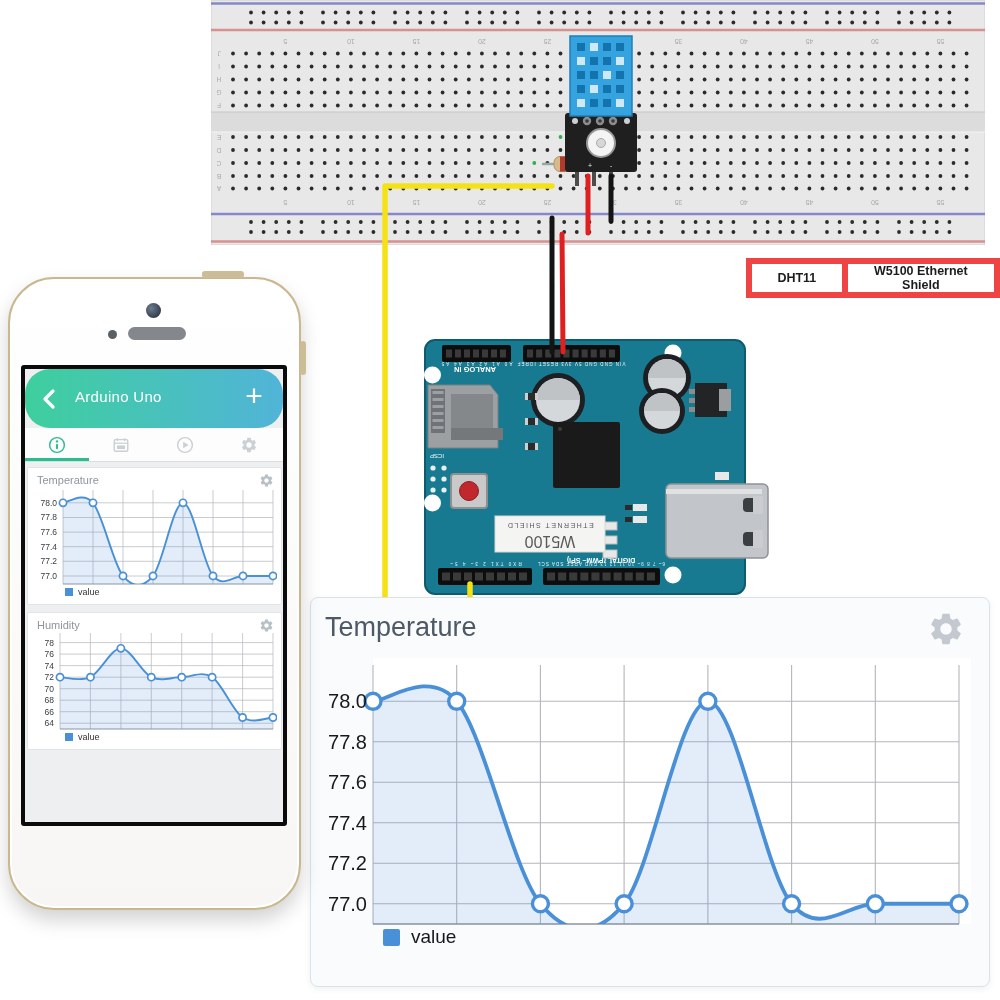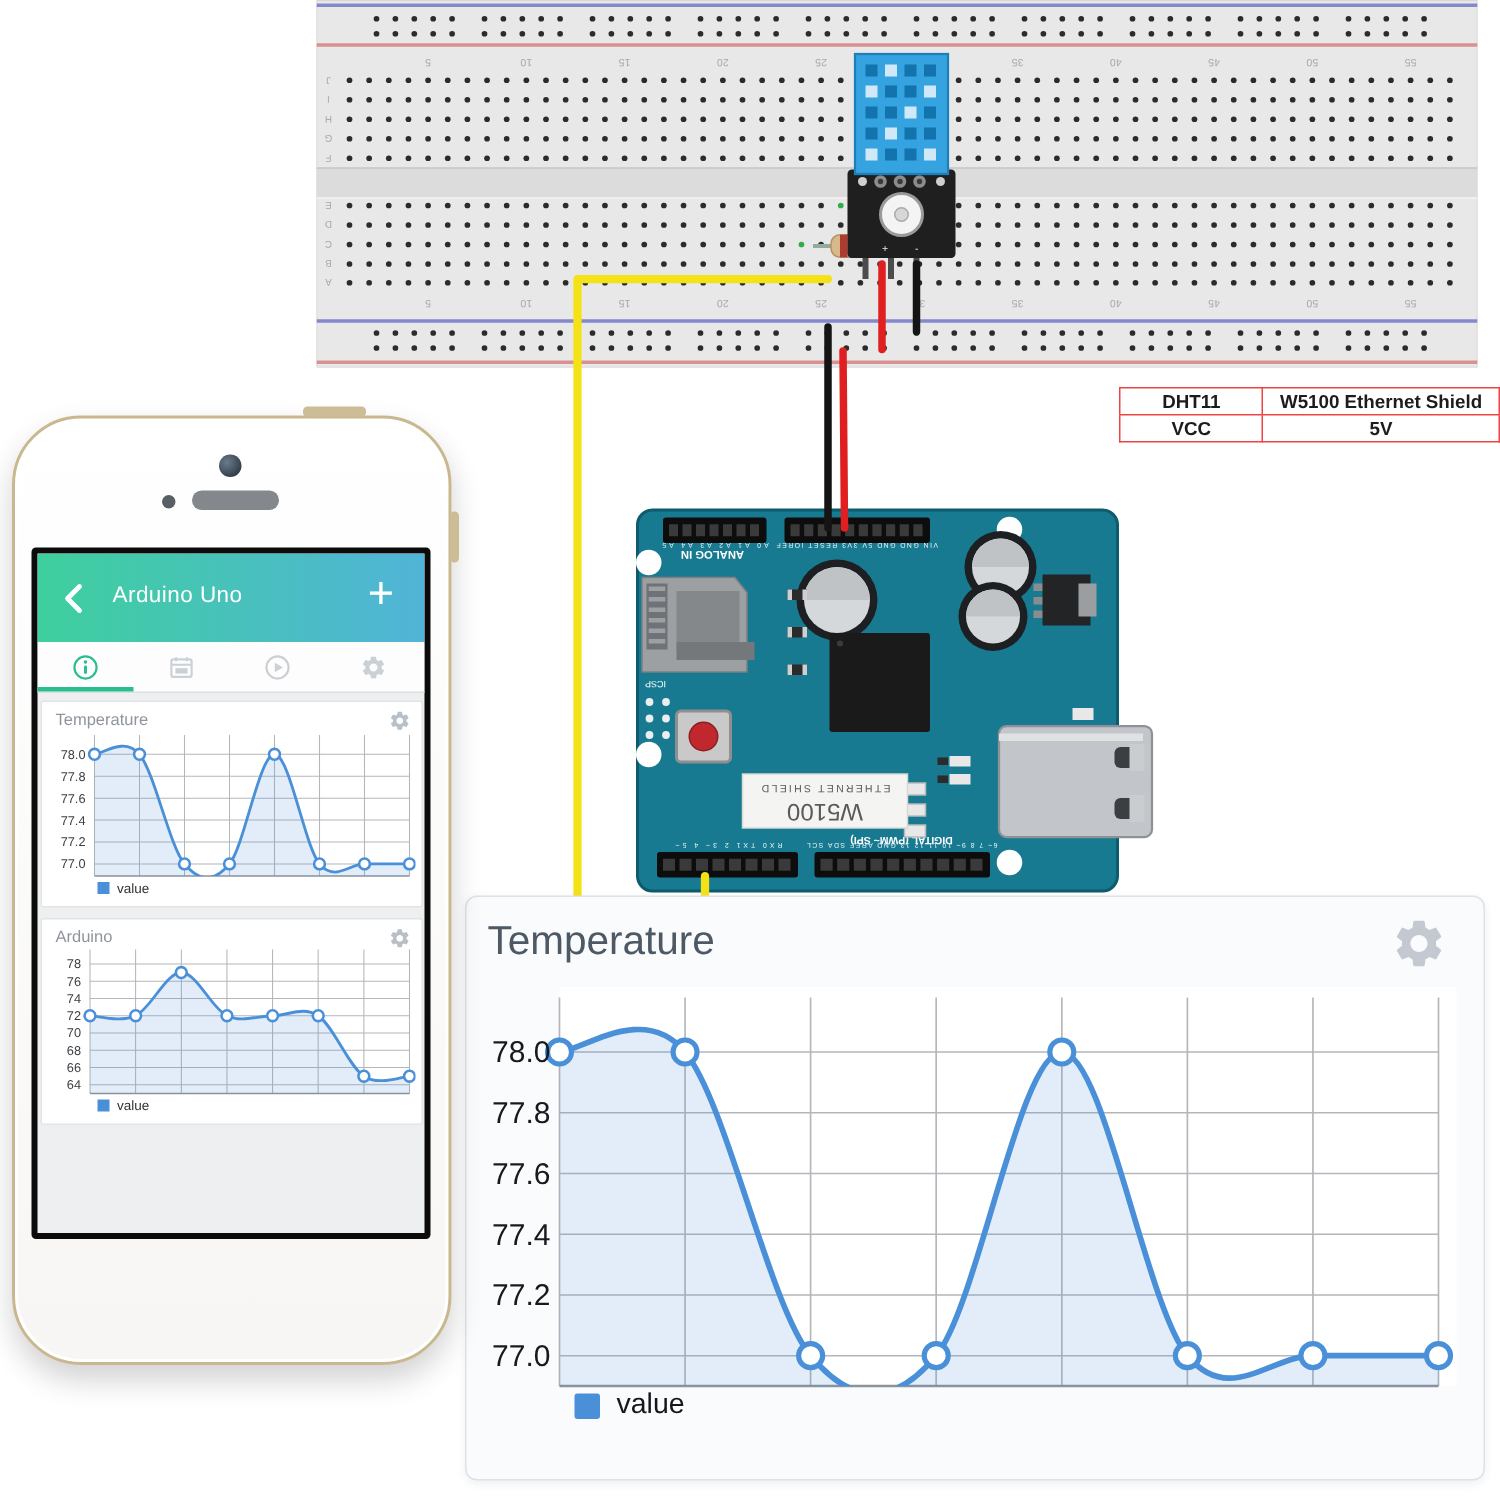--- a/index.html
+++ b/index.html
@@ -1,39 +1,39 @@
 <!DOCTYPE html>
 <html><head>
 <meta charset="utf-8">
 <style>
   html,body{margin:0;padding:0;background:#fff;font-family:"Liberation Sans",sans-serif;}
   #stage{position:relative;width:1000px;height:1000px;background:#fff;overflow:hidden;}
   .abs{position:absolute;}
 
   
   #conn-table{left:746px;top:258px;border-collapse:collapse;background:#fff;}
-  #conn-table td{border:1px solid #ef4444;text-align:center;vertical-align:middle;
+  #conn-table td{border:6px solid #ef4444;text-align:center;vertical-align:middle;
     font-size:12.5px;font-weight:bold;color:#1c1c1c;height:17px;padding:0 6px;}
   #conn-table td.c1{width:84px;}
   #conn-table td.c2{width:148px;}
 
   
   #phone{left:8px;top:277px;width:289px;height:629px;background:linear-gradient(180deg,#ffffff,#f7f6f4);
     border:2px solid #c9b88f;border-radius:46px;box-shadow:0 10px 20px rgba(0,0,0,.18), inset 0 0 0 2px #fff;}
   #phone .cam{left:136px;top:24px;width:15px;height:15px;border-radius:50%;
     background:radial-gradient(circle at 35% 35%,#6b7b8c,#1d2733);}
   #phone .sensor{left:98px;top:51px;width:9px;height:9px;border-radius:50%;background:#5a5f66;}
   #phone .speaker{left:118px;top:48px;width:58px;height:13px;border-radius:7px;background:#84878c;}
   #phone .btn-power{left:192px;top:-8px;width:42px;height:7px;border-radius:3px;background:#cdbd97;}
   #phone .btn-side{right:-7px;top:62px;width:6px;height:34px;border-radius:3px;background:#cdbd97;}
   #screen{left:11px;top:86px;width:266px;height:461px;background:#0b0b0b;border-radius:3px;}
   #app{left:4px;top:4px;width:258px;height:453px;background:#edeff0;overflow:hidden;}
 
   #app-header{left:0;top:0;width:258px;height:59px;
-    background:linear-gradient(90deg,#3ecf9d,#51b4d8);}
+    background:linear-gradient(90deg,#3ecf9d,#51b4d8);border-radius:25px;}
   #app-header .back{left:10px;top:15px;width:30px;height:30px;cursor:pointer;}
   #app-header .ttl{left:50px;top:19px;width:130px;color:#fff;font-size:15px;letter-spacing:.3px;}
   #app-header .add{right:12px;top:7px;width:34px;height:40px;color:#fff;font-size:30px;font-weight:300;
     text-align:center;line-height:40px;cursor:pointer;}
 
   #tabbar{left:0;top:59px;width:258px;height:33px;background:#fdfdfd;border-bottom:1px solid #dcdfe1;}
   #tabbar .tab{position:absolute;top:0;width:64px;height:33px;display:flex;align-items:center;justify-content:center;}
   #tabbar .underline{left:0;top:30px;width:64px;height:3px;background:#2abd90;}
 
   .pcard{width:253px;height:136px;background:#fff;border:1px solid #e2e4e6;border-radius:2px;}
@@ -1049,24 +1049,20 @@
     <path d="M611,176 L611,221" fill="none" stroke="#141414" stroke-width="5" stroke-linecap="round"></path>
     <path d="M552,218 L552,352" fill="none" stroke="#141414" stroke-width="5" stroke-linecap="round"></path>
     </svg>
 
   <table id="conn-table" class="abs">
       <tbody>
         <tr>
     <td class="c1">DHT11</td>
     <td class="c2">W5100 Ethernet Shield</td>
         </tr>
-        <tr>
-      <td class="c1">VCC</td>
-      <td class="c2">5V</td>
-        </tr>
       </tbody>
     </table>
 
   <div id="panel" class="abs">
     <div class="abs bttl">Temperature</div>
     <div class="abs gear-lg">
         <svg>
           <use href="#icon-gear"></use>
         </svg>
       </div>
@@ -1212,21 +1208,21 @@
               <text x="23" y="74.3" text-anchor="end" font-size="8.5" fill="#3c4045">77.2</text>
               <text x="23" y="88.9" text-anchor="end" font-size="8.5" fill="#3c4045">77.0</text>
             </svg>
           <div class="abs plegend">
             <div class="sq"></div>
             <span>value</span>
           </div>
         </div>
 
         <div class="abs pcard" style="left:2px;top:243px;">
-          <div class="abs pttl">Arduino</div>
+          <div class="abs pttl">Humidity</div>
           <div class="abs gear-sm">
               <svg>
                 <use href="#icon-gear"></use>
               </svg>
             </div>
           <svg class="abs" style="left:6px;top:20px;" width="243" height="100" viewBox="0 0 243 100">
               <rect x="26" y="0" width="225" height="96" fill="#ffffff"></rect>
               <clipPath id="clip2">
                 <rect x="16" y="0" width="237" height="96"></rect>
               </clipPath>

